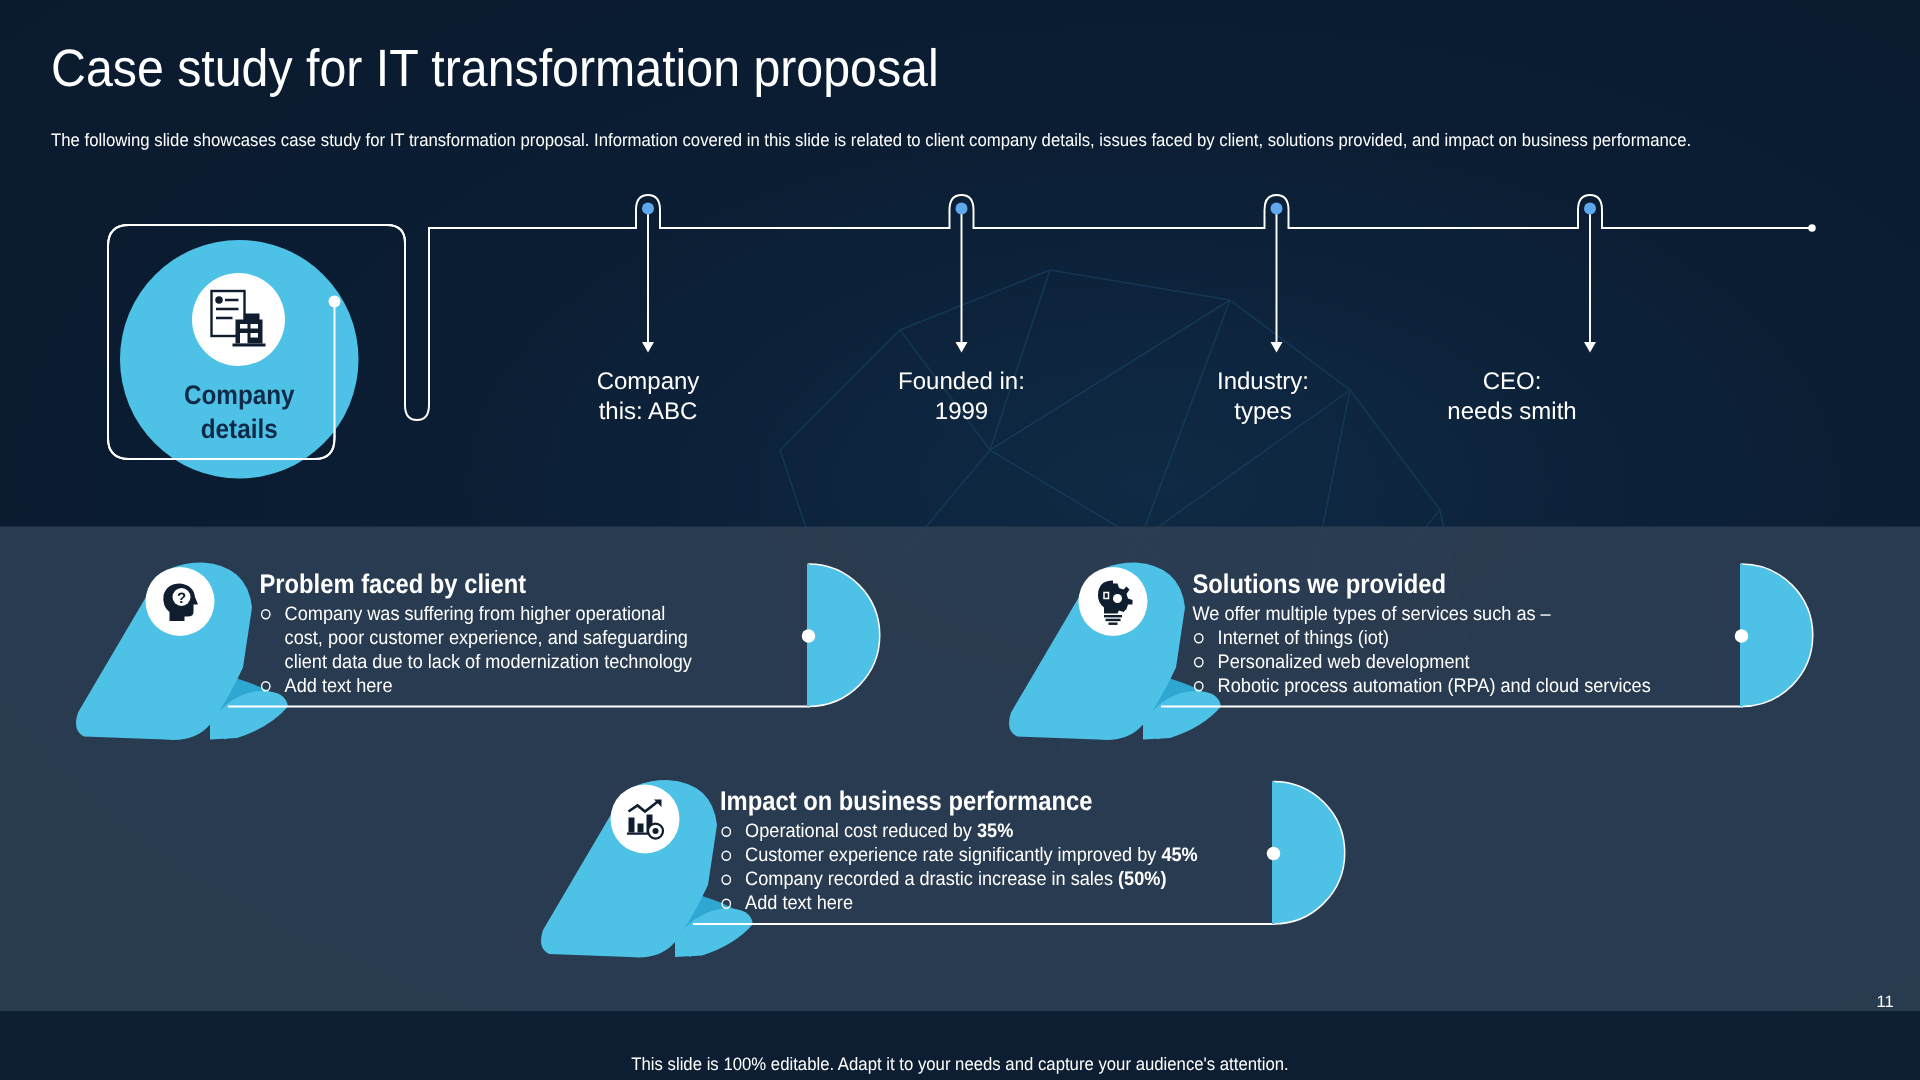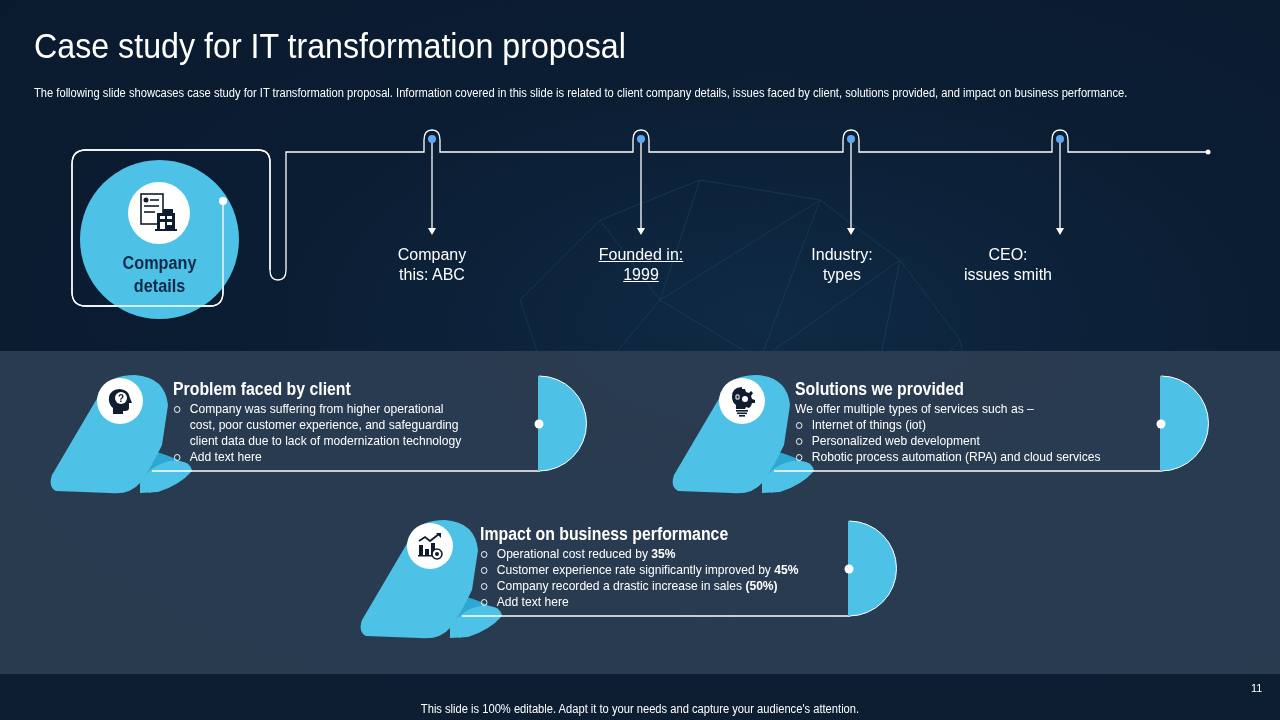--- a/index.html
+++ b/index.html
@@ -73,21 +73,21 @@
   .icon-circle {
     position:absolute; width:46px; height:46px; border-radius:50%; background:#fff;
     display:flex; align-items:center; justify-content:center;
   }
   .footer-text {
     position:absolute; left:0; width:1280px; top:702px; text-align:center;
     font-size:12px; color:#fff;
     transform:scaleX(0.93);
   }
   .page-num {
-    position:absolute; left:1251px; top:682px; font-size:11px; color:#fff;
+    position:absolute; left:1251px; top:662px; font-size:11px; color:#fff;
   }
 </style>
 </head>
 <body>
 
 <svg class="bg-net" viewBox="0 0 1280 720">
   <g stroke="#1f5a80" stroke-width="1" fill="none">
     <path d="M520 300 L600 220 L700 180 L820 200 L900 260 L960 340 L980 440 L940 560 L860 620 L740 640"></path>
     <path d="M600 220 L660 300 L700 180 M660 300 L820 200 M660 300 L760 360 L900 260 M760 360 L820 200 M760 360 L860 460 L960 340 M860 460 L900 260 M760 360 L700 460 L860 460 M700 460 L740 640 L860 620 L860 460"></path>
     <path d="M520 300 L560 420 L660 300 M560 420 L700 460 M560 420 L600 560 L740 640 M600 560 L700 460"></path>
@@ -150,31 +150,31 @@
 </div>
 <div class="company-label">
   <div>Company</div>
   <div>details</div>
 </div>
 
 <div class="detail" style="left:352px;">
   <div>Company</div>
   <div>this: ABC</div>
 </div>
-<div class="detail" style="left:561px;text-decoration:underline;">
+<div class="detail" style="left:561px;">
   <div>Founded in:</div>
   <div>1999</div>
 </div>
 <div class="detail" style="left:762px;">
   <div>Industry:</div>
   <div>types</div>
 </div>
 <div class="detail" style="left:928px;">
   <div>CEO:</div>
-  <div>issues smith</div>
+  <div>needs smith</div>
 </div>
 
 <div class="band"></div>
 <div class="footer-band"></div>
 
 <svg class="card-svg" style="left:40px; top:365px;" width="560" height="135" viewBox="0 0 560 135">
 
   <path d="M80 95 Q100 80 120 88 Q145 96 150 105 L110 128 Q95 115 80 95 Z" fill="#2ea8d2"></path>
 
   <path d="M62 25 Q70 10 95 10 Q125 12 128 40 L122 80 Q110 105 100 118 Q90 130 70 128 L16 126 Q8 122 12 110 Z" fill="#4ec2e6"></path>

